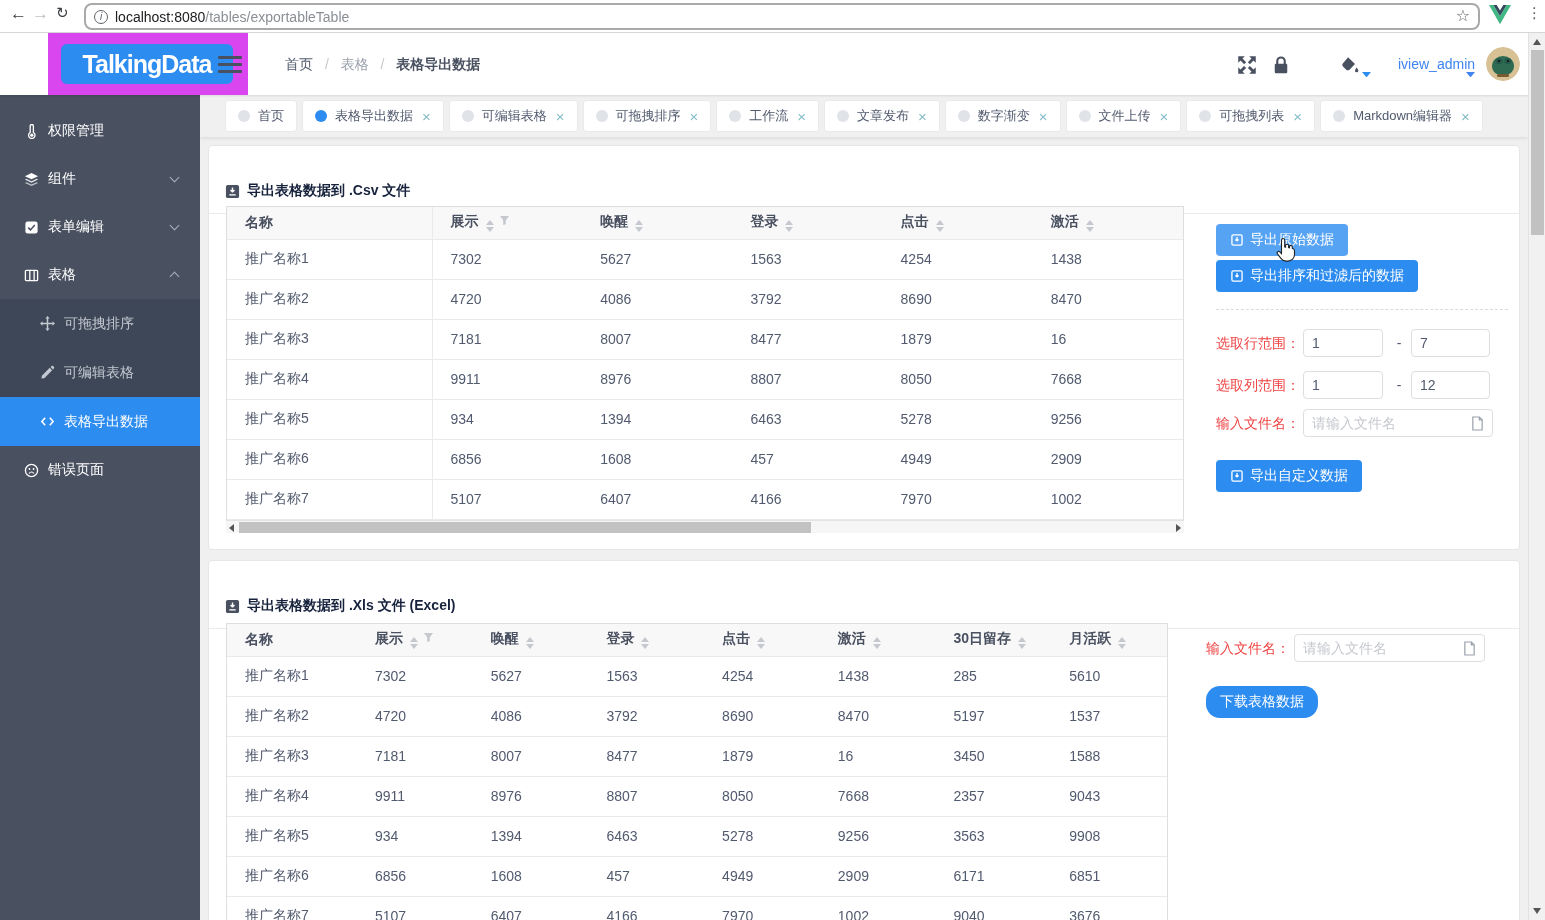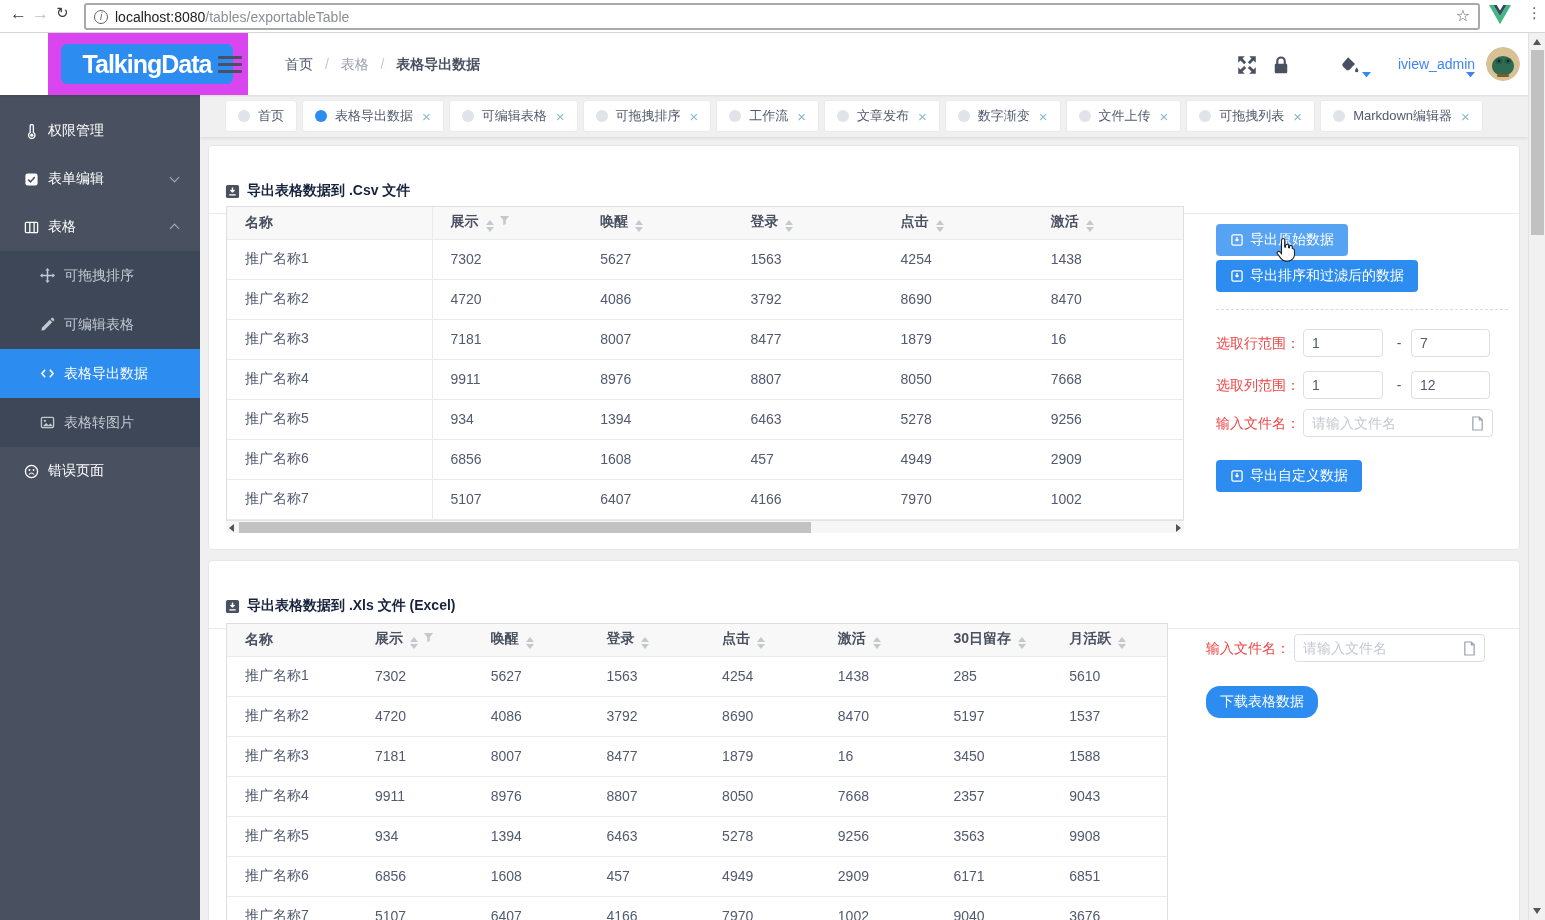--- a/index.html
+++ b/index.html
@@ -7,21 +7,21 @@
     font-family:"Liberation Sans","DejaVu Sans",sans-serif; }
 
   
   .chrome { position:fixed; top:0; left:0; width:1545px; height:33px; background:#fff;
     border-bottom:1px solid #d6d6d6; z-index:50; }
   .nav { position:absolute; top:4px; font-size:17px; color:#3c4043; cursor:pointer; }
   .nav.back { left:10px; }
   .nav.fwd  { left:32px; color:#c0c0c0; }
   .nav.reload { left:56px; font-size:15px; }
   .url-bar { position:absolute; left:84px; top:3px; width:1396px; height:27px;
-    border:2px solid #a9a9a9; border-radius:3px; background:#fff; display:flex; align-items:center; padding:0 8px; }
+    border:2px solid #a9a9a9; border-radius:8px; background:#fff; display:flex; align-items:center; padding:0 8px; }
   .info-ic { width:14px; height:14px; border:1.3px solid #5f6368; border-radius:50%; color:#5f6368;
     font-size:10px; font-style:italic; display:flex; align-items:center; justify-content:center; flex:0 0 auto; }
   .info-ic::after { content:"i"; }
   .url-text { margin-left:7px; font-size:14px; color:#202124; white-space:nowrap; }
   .url-text .path { color:#8a8f95; }
   .star { position:absolute; right:8px; top:1px; font-size:16px; color:#6b6b6b; }
   .vue-ic { position:absolute; left:1489px; top:5px; }
   .dots { position:absolute; left:1527px; top:4px; font-size:15px; color:#5f6368; letter-spacing:0; }
 
   
@@ -220,20 +220,31 @@
         <span class="micon">
           <svg viewBox="0 0 16 16">
             <path d="M6.6 2.2a1.7 1.7 0 013.4 0v6.9a3.4 3.4 0 11-3.4 0z" fill="none" stroke="currentColor" stroke-width="1.4"></path>
             <circle cx="8.3" cy="11.9" r="1.7" fill="currentColor"></circle>
           </svg>
         </span>
         <span>权限管理</span>
       </li>
       <li class="menu-item">
         <span class="micon">
+          <svg viewBox="0 0 16 16" fill="currentColor">
+            <path d="M8 1l7 3.4L8 7.8 1 4.4z"></path>
+            <path d="M2.6 7.3L8 9.9l5.4-2.6L15 8.1 8 11.5 1 8.1z" opacity=".85"></path>
+            <path d="M2.6 10.8L8 13.4l5.4-2.6L15 11.6 8 15 1 11.6z" opacity=".65"></path>
+          </svg>
+        </span>
+        <span>组件</span>
+        <span class="chev down"></span>
+      </li>
+      <li class="menu-item">
+        <span class="micon">
           <svg viewBox="0 0 16 16">
             <rect x="1.5" y="1.5" width="13" height="13" rx="2.5" fill="currentColor"></rect>
             <path d="M4.5 8.2l2.4 2.4 4.6-5.2" stroke="#495060" stroke-width="1.7" fill="none"></path>
           </svg>
         </span>
         <span>表单编辑</span>
         <span class="chev down"></span>
       </li>
       <li class="menu-item">
         <span class="micon">
@@ -271,30 +282,20 @@
         <span>可编辑表格</span>
       </li>
       <li class="sub-item active">
         <span class="micon">
           <svg viewBox="0 0 16 16" fill="none" stroke="currentColor" stroke-width="1.7">
             <path d="M5.5 4L2 8l3.5 4"></path>
             <path d="M10.5 4L14 8l-3.5 4"></path>
           </svg>
         </span>
         <span>表格导出数据</span>
-      </li>
-      <li class="sub-item">
-        <span class="micon">
-          <svg viewBox="0 0 16 16">
-            <rect x="1.5" y="2.5" width="13" height="11" rx="1.5" fill="none" stroke="currentColor" stroke-width="1.4"></rect>
-            <circle cx="5.2" cy="6.2" r="1.2" fill="currentColor"></circle>
-            <path d="M3 12l3.5-3.5 2.5 2.5 2-2L14 12z" fill="currentColor"></path>
-          </svg>
-        </span>
-        <span>表格转图片</span>
       </li>
     </ul>
   <ul id="menu-tail">
       <li class="menu-item">
         <span class="micon">
           <svg viewBox="0 0 16 16">
             <circle cx="8" cy="8" r="6.5" fill="none" stroke="currentColor" stroke-width="1.4"></circle>
             <circle cx="5.8" cy="6.4" r=".95" fill="currentColor"></circle>
             <circle cx="10.2" cy="6.4" r=".95" fill="currentColor"></circle>
             <path d="M5.4 11.2c.7-1.1 1.6-1.6 2.6-1.6s1.9.5 2.6 1.6" fill="none" stroke="currentColor" stroke-width="1.2"></path>

